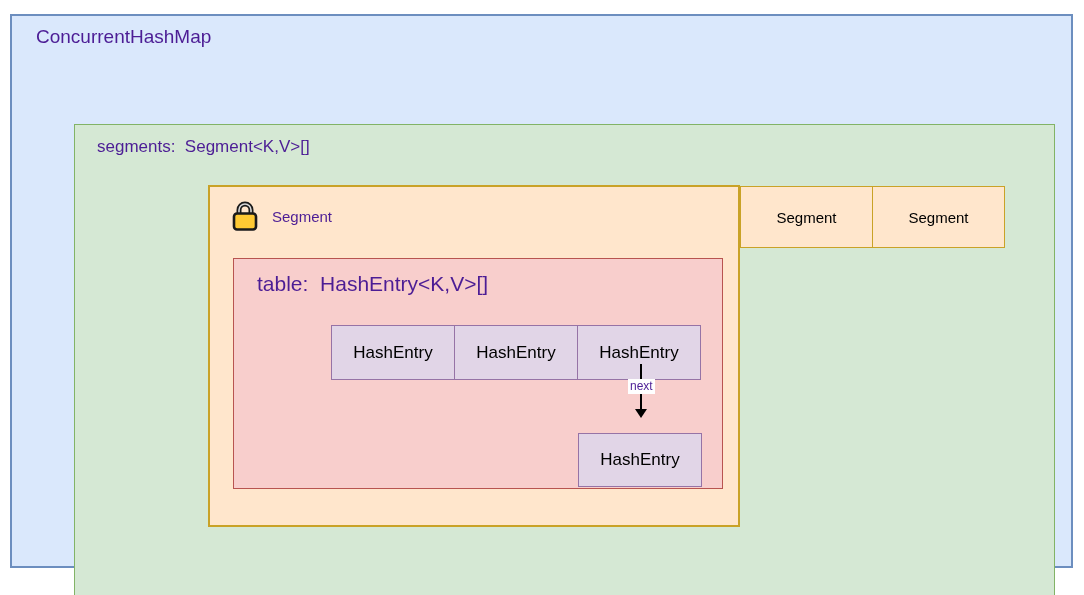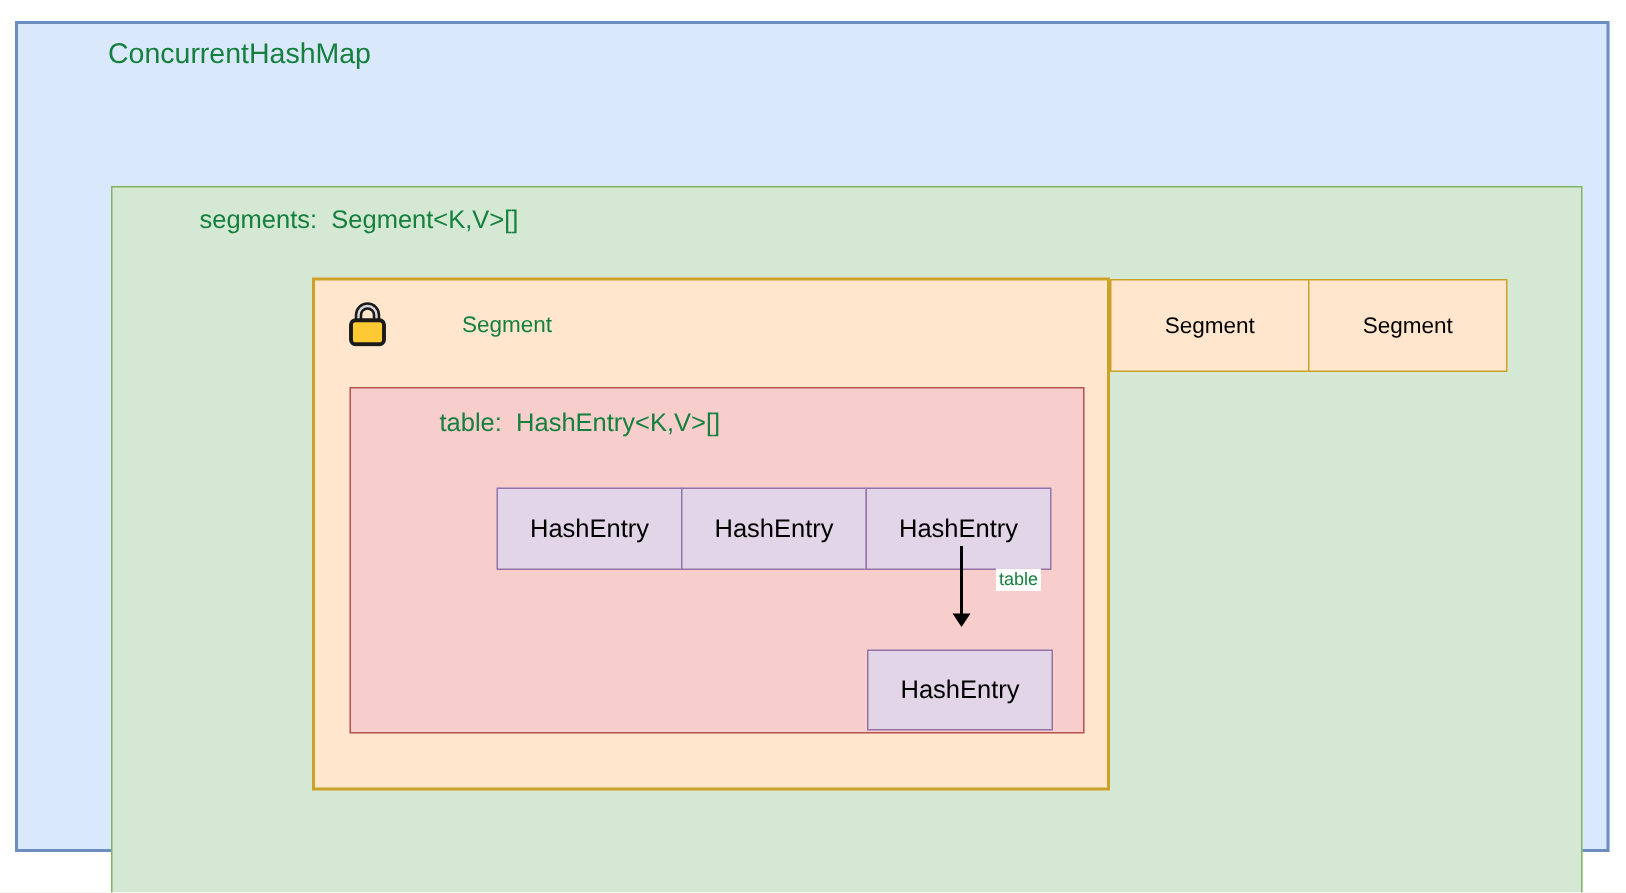--- a/index.html
+++ b/index.html
@@ -9,21 +9,21 @@
     color: #000;
   }
   .canvas {
     position: relative;
     width: 1084px;
     height: 595px;
     background: #ffffff;
     overflow: hidden;
   }
   .box { position: absolute; }
-  .label { white-space: pre; color: #15803d; margin-left: 36px; }
+  .label { white-space: pre; color: #4c1d95; }
 
   
   .chm-box {
     left: 10px; top: 14px; width: 1063px; height: 554px;
     background: var(--blue-fill);
     border: 2px solid var(--blue-border);
   }
   .chm-title {
     position: absolute; left: 24px; top: 10px;
     font-size: 19px;
@@ -63,21 +63,21 @@
   }
 
   
   .table-box {
     left: 23px; top: 71px; width: 490px; height: 231px;
     background: var(--pink-fill);
     border: 1px solid var(--pink-border);
   }
   .table-title {
     position: absolute; left: 23px; top: 13px;
-    font-size: 17px;
+    font-size: 21px;
   }
 
   
   .entry-row {
     position: absolute; left: 97px; top: 51px;
     display: flex;
   }
   .entry {
     width: 124px; height: 55px;
     background: var(--purple-fill);
@@ -138,21 +138,21 @@
           <div class="table-title label">table:  HashEntry&lt;K,V&gt;[]</div>
 
           <div class="entry-row">
             <div class="entry">HashEntry</div>
             <div class="entry">HashEntry</div>
             <div class="entry">HashEntry</div>
           </div>
 
           <div class="arrow-line"></div>
           <div class="arrow-head"></div>
-          <div class="arrow-label label">table</div>
+          <div class="arrow-label label">next</div>
 
           <div class="entry entry-linked">HashEntry</div>
         </div>
       </div>
 
       <div class="box segment-small segment-2">Segment</div>
       <div class="box segment-small segment-3">Segment</div>
     </div>
   </div>
 

